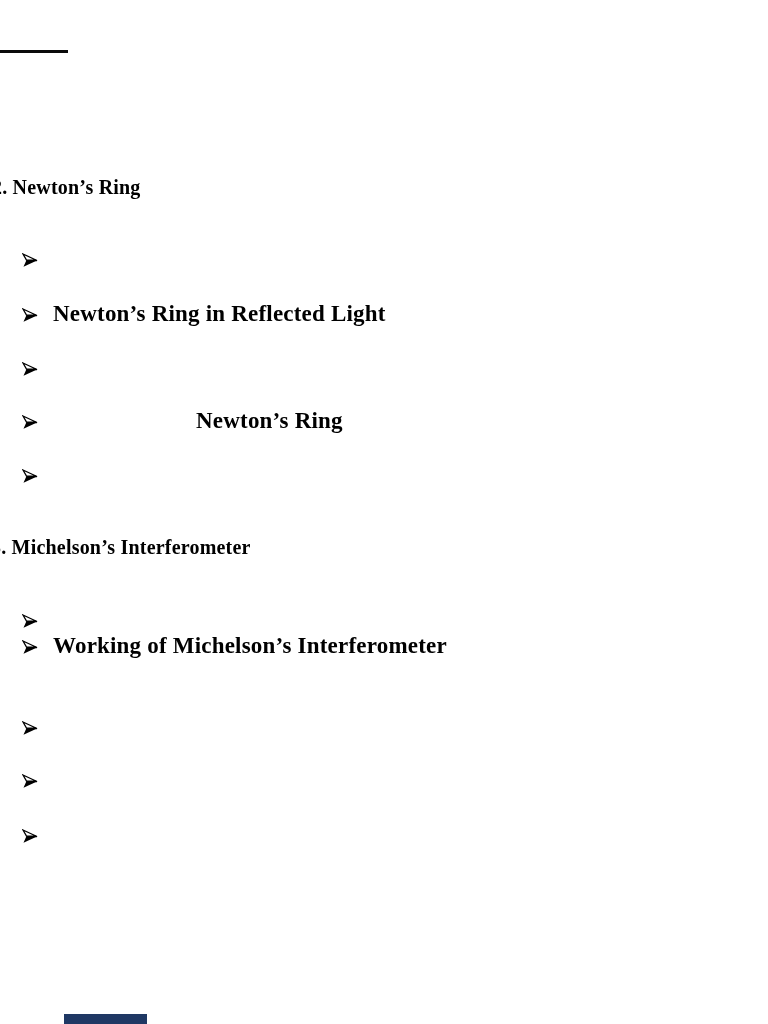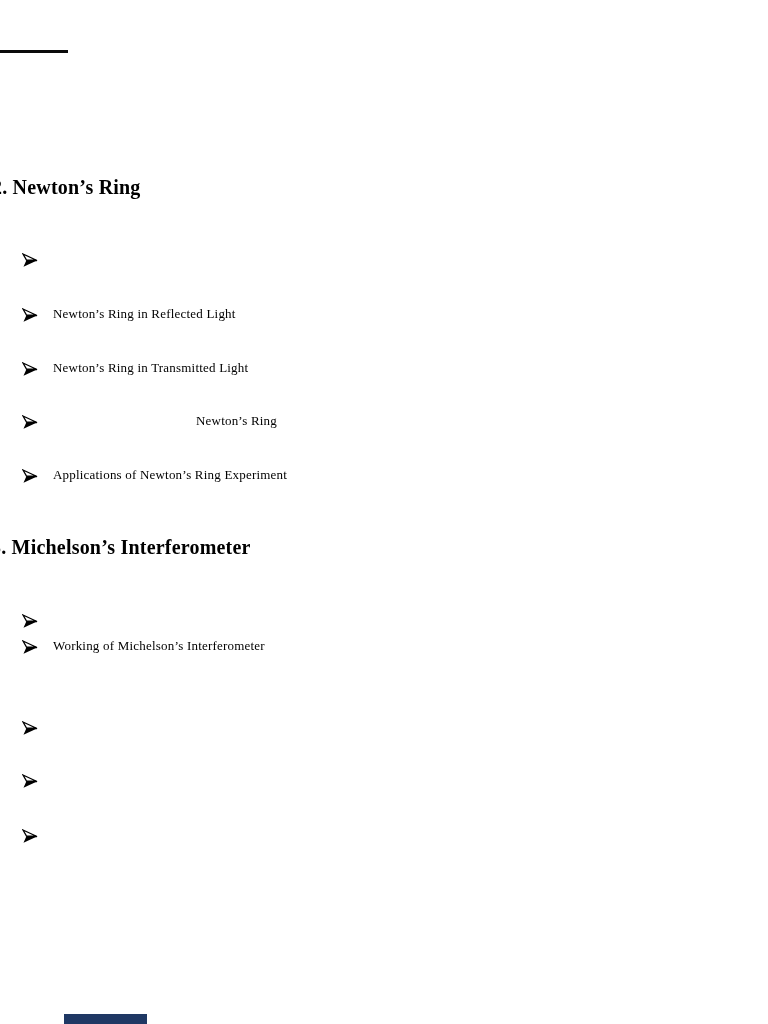--- a/index.html
+++ b/index.html
@@ -24,21 +24,21 @@
   .row{
     position:absolute;left:22px;height:26px;
     display:flex;align-items:center;white-space:nowrap;
   }
   .bullet{
     display:inline-block;width:16px;height:15px;flex:0 0 16px;
     margin-right:15px;position:relative;top:1px;
   }
   .bullet svg{display:block;}
   .txt{
-    font-size:13px;font-weight:normal;letter-spacing:0.2px;
+    font-size:23px;font-weight:bold;letter-spacing:0.2px;
   }
   .ind-a{padding-left:143px;}
   .ind-b{padding-left:135px;}
   .bottom-bar{
     position:absolute;left:64px;top:1014px;width:83px;height:10px;
   }
 </style>
 </head>
 <body>
 
@@ -68,41 +68,39 @@
     <span class="txt">Newton’s Ring in Reflected Light</span>
   </div>
 
   <div class="row" style="top:355px">
     <span class="bullet">
       <svg width="16" height="15" viewBox="0 0 16 15">
         <polygon points="1,1 15,7.5 4.5,7" fill="#ffffff" stroke="#000000" stroke-width="1.3"></polygon>
         <polygon points="4.5,7 15,7.5 1.5,13.8" fill="#000000"></polygon>
       </svg>
     </span>
-    <span class="txt">Newton’s Ring in Transmitted Light</span>
   </div>
 
   <div class="row" style="top:408px">
     <span class="bullet">
       <svg width="16" height="15" viewBox="0 0 16 15">
         <polygon points="1,1 15,7.5 4.5,7" fill="#ffffff" stroke="#000000" stroke-width="1.3"></polygon>
         <polygon points="4.5,7 15,7.5 1.5,13.8" fill="#000000"></polygon>
       </svg>
     </span>
     <span class="txt ind-a">Newton’s Ring</span>
   </div>
 
   <div class="row" style="top:462px">
     <span class="bullet">
       <svg width="16" height="15" viewBox="0 0 16 15">
         <polygon points="1,1 15,7.5 4.5,7" fill="#ffffff" stroke="#000000" stroke-width="1.3"></polygon>
         <polygon points="4.5,7 15,7.5 1.5,13.8" fill="#000000"></polygon>
       </svg>
     </span>
-    <span class="txt">Applications of Newton’s Ring Experiment</span>
   </div>
 
   <h2 class="sec-heading" style="left:-9px;top:534px">3. Michelson’s Interferometer</h2>
 
   <div class="row" style="top:607px">
     <span class="bullet">
       <svg width="16" height="15" viewBox="0 0 16 15">
         <polygon points="1,1 15,7.5 4.5,7" fill="#ffffff" stroke="#000000" stroke-width="1.3"></polygon>
         <polygon points="4.5,7 15,7.5 1.5,13.8" fill="#000000"></polygon>
       </svg>

